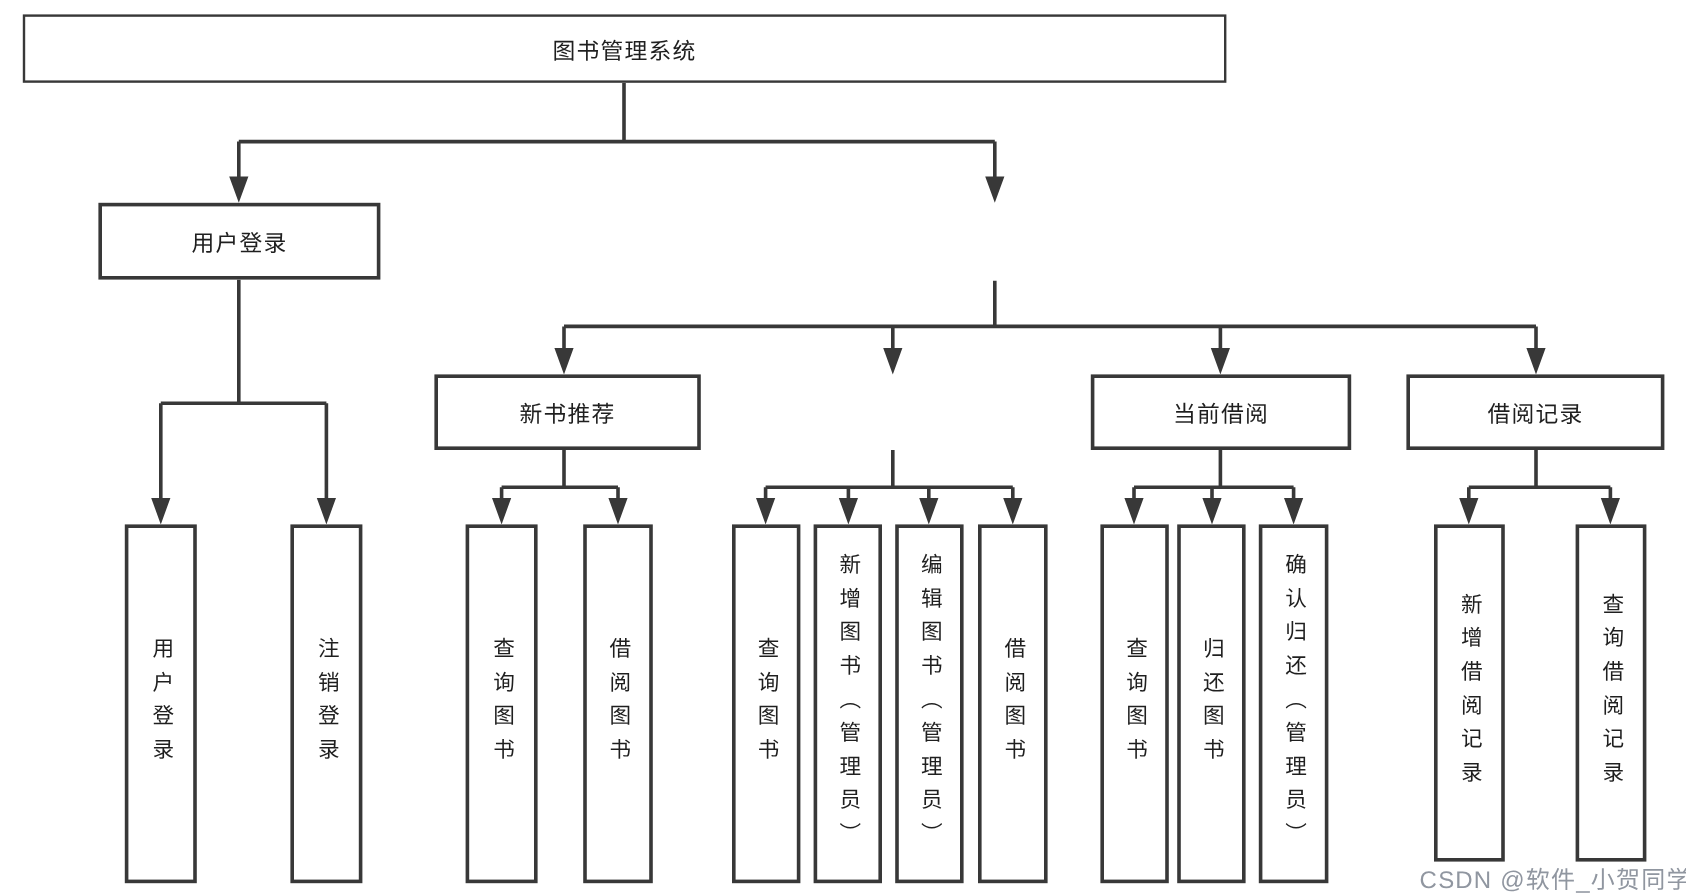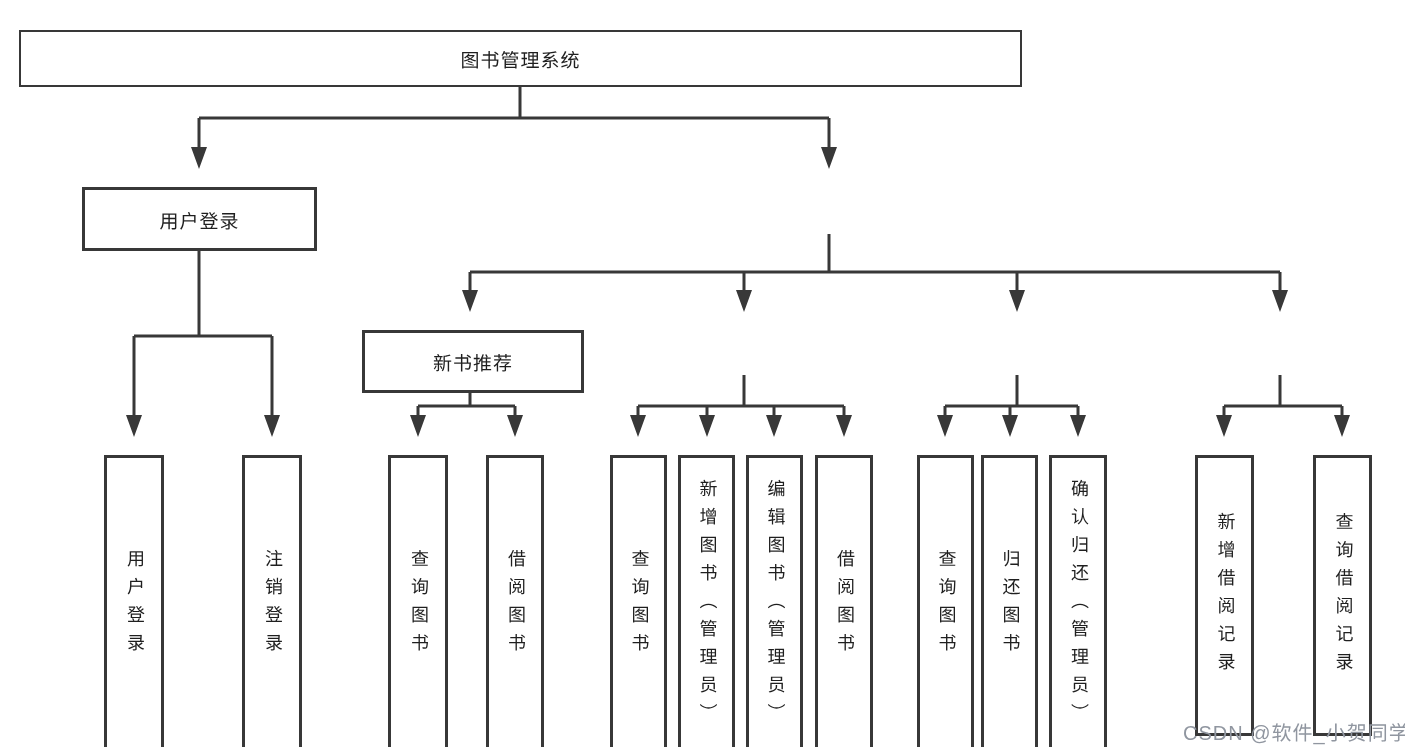--- a/index.html
+++ b/index.html
@@ -13,21 +13,20 @@
   }
   #wires{position:absolute;left:0;top:0;width:1405px;height:747px;}
   .node{
     position:absolute;
     box-sizing:border-box;
     background:#ffffff;
     border:3px solid #383838;
     display:flex;align-items:center;justify-content:center;
     color:#1f1f1f;
     text-align:center;
-    margin-top:18px;
   }
   .node.root{border-width:2px;}
   .node .lbl{font-size:19px;letter-spacing:1px;white-space:nowrap;}
   .node .vlbl{
     writing-mode:vertical-rl;
     text-orientation:mixed;
     font-size:18px;
     letter-spacing:10px;
     line-height:1;
     white-space:nowrap;
@@ -67,20 +66,26 @@
     <span class="lbl">图书管理系统</span>
   </div>
 
   <div class="node" style="left:82px;top:169px;width:235px;height:64px">
     <span class="lbl">用户登录</span>
   </div>
 
   <div class="node" style="left:362px;top:312px;width:222px;height:63px">
     <span class="lbl">新书推荐</span>
   </div>
+  <div class="node" style="left:909px;top:312px;width:217px;height:63px">
+    <span class="lbl">当前借阅</span>
+  </div>
+  <div class="node" style="left:1172px;top:312px;width:215px;height:63px">
+    <span class="lbl">借阅记录</span>
+  </div>
 
   <div class="node" style="left:104px;top:437px;width:60px;height:299px">
     <span class="vlbl">用户登录</span>
   </div>
   <div class="node" style="left:242px;top:437px;width:60px;height:299px">
     <span class="vlbl">注销登录</span>
   </div>
 
   <div class="node" style="left:388px;top:437px;width:60px;height:299px">
     <span class="vlbl">查询图书</span>

